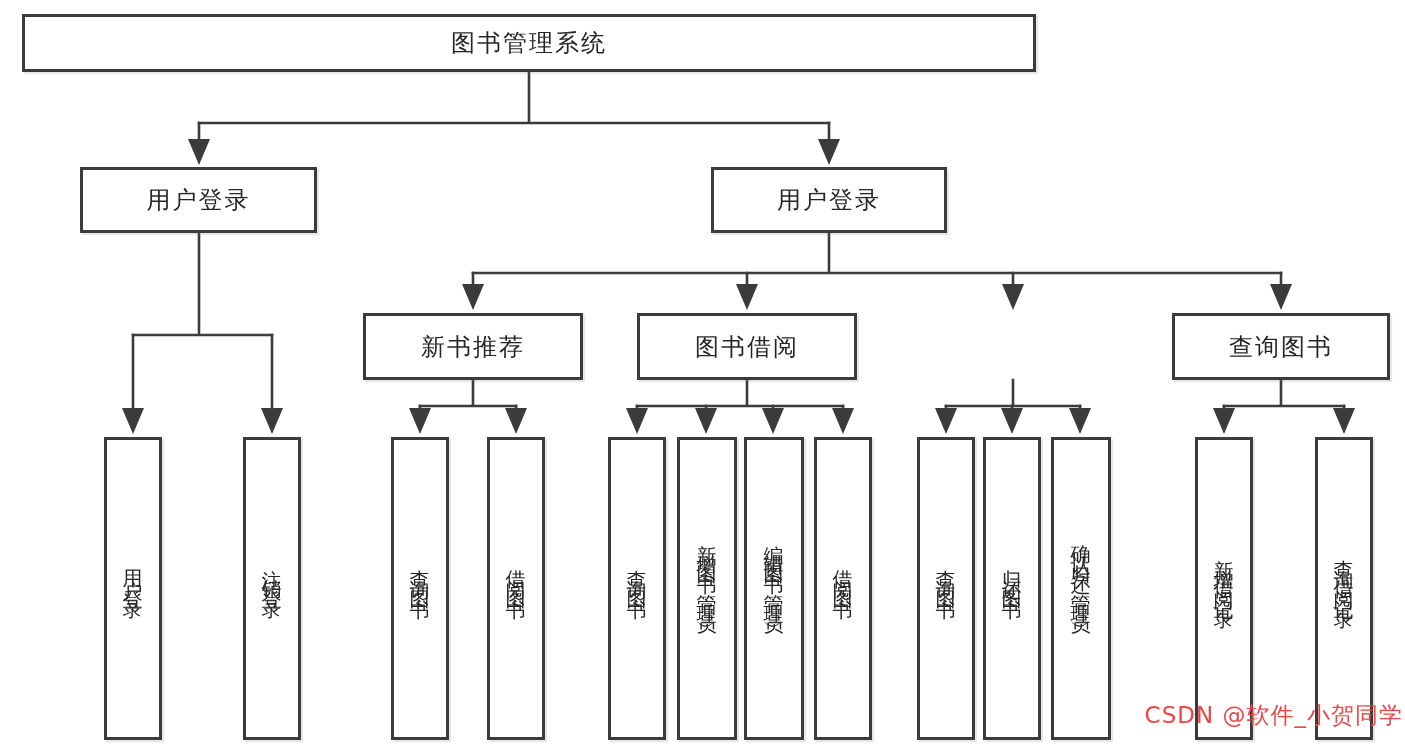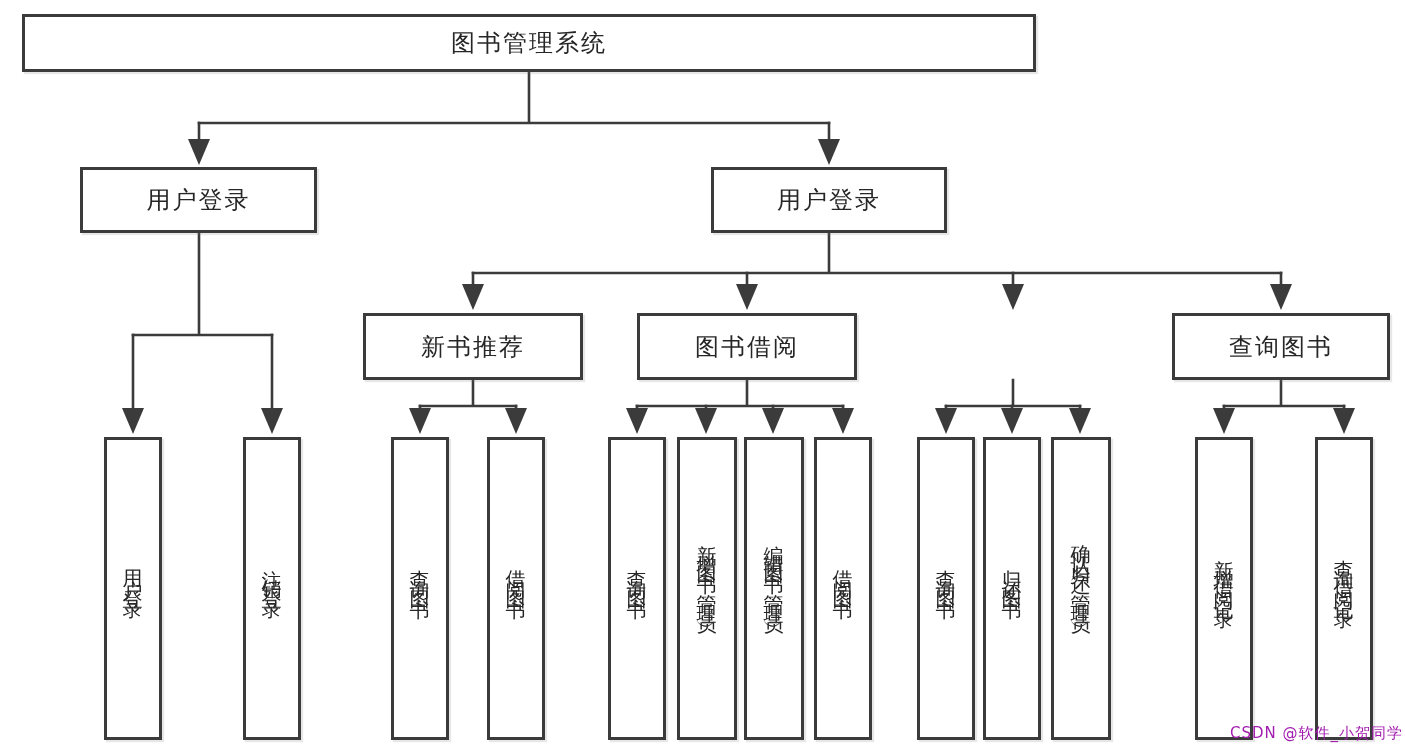--- a/index.html
+++ b/index.html
@@ -26,23 +26,23 @@
   .leaf{padding-bottom:30px;}
   .leaf .v-label{
     writing-mode:vertical-rl;
     text-orientation:mixed;
     font-size:20px;
     letter-spacing:10px;
     line-height:1;
   }
   .watermark{
     position:absolute;
-    right:2px;bottom:4px;
-    font-size:15px;
-    color:#a21caf;
+    right:2px;bottom:16px;
+    font-size:23px;
+    color:#ef4444;
     letter-spacing:1px;
     white-space:nowrap;
   }
 </style>
 </head>
 <body>
 
 <div class="canvas">
 
   <svg class="connectors" viewBox="0 0 1405 747" xmlns="http://www.w3.org/2000/svg" aria-hidden="true">

